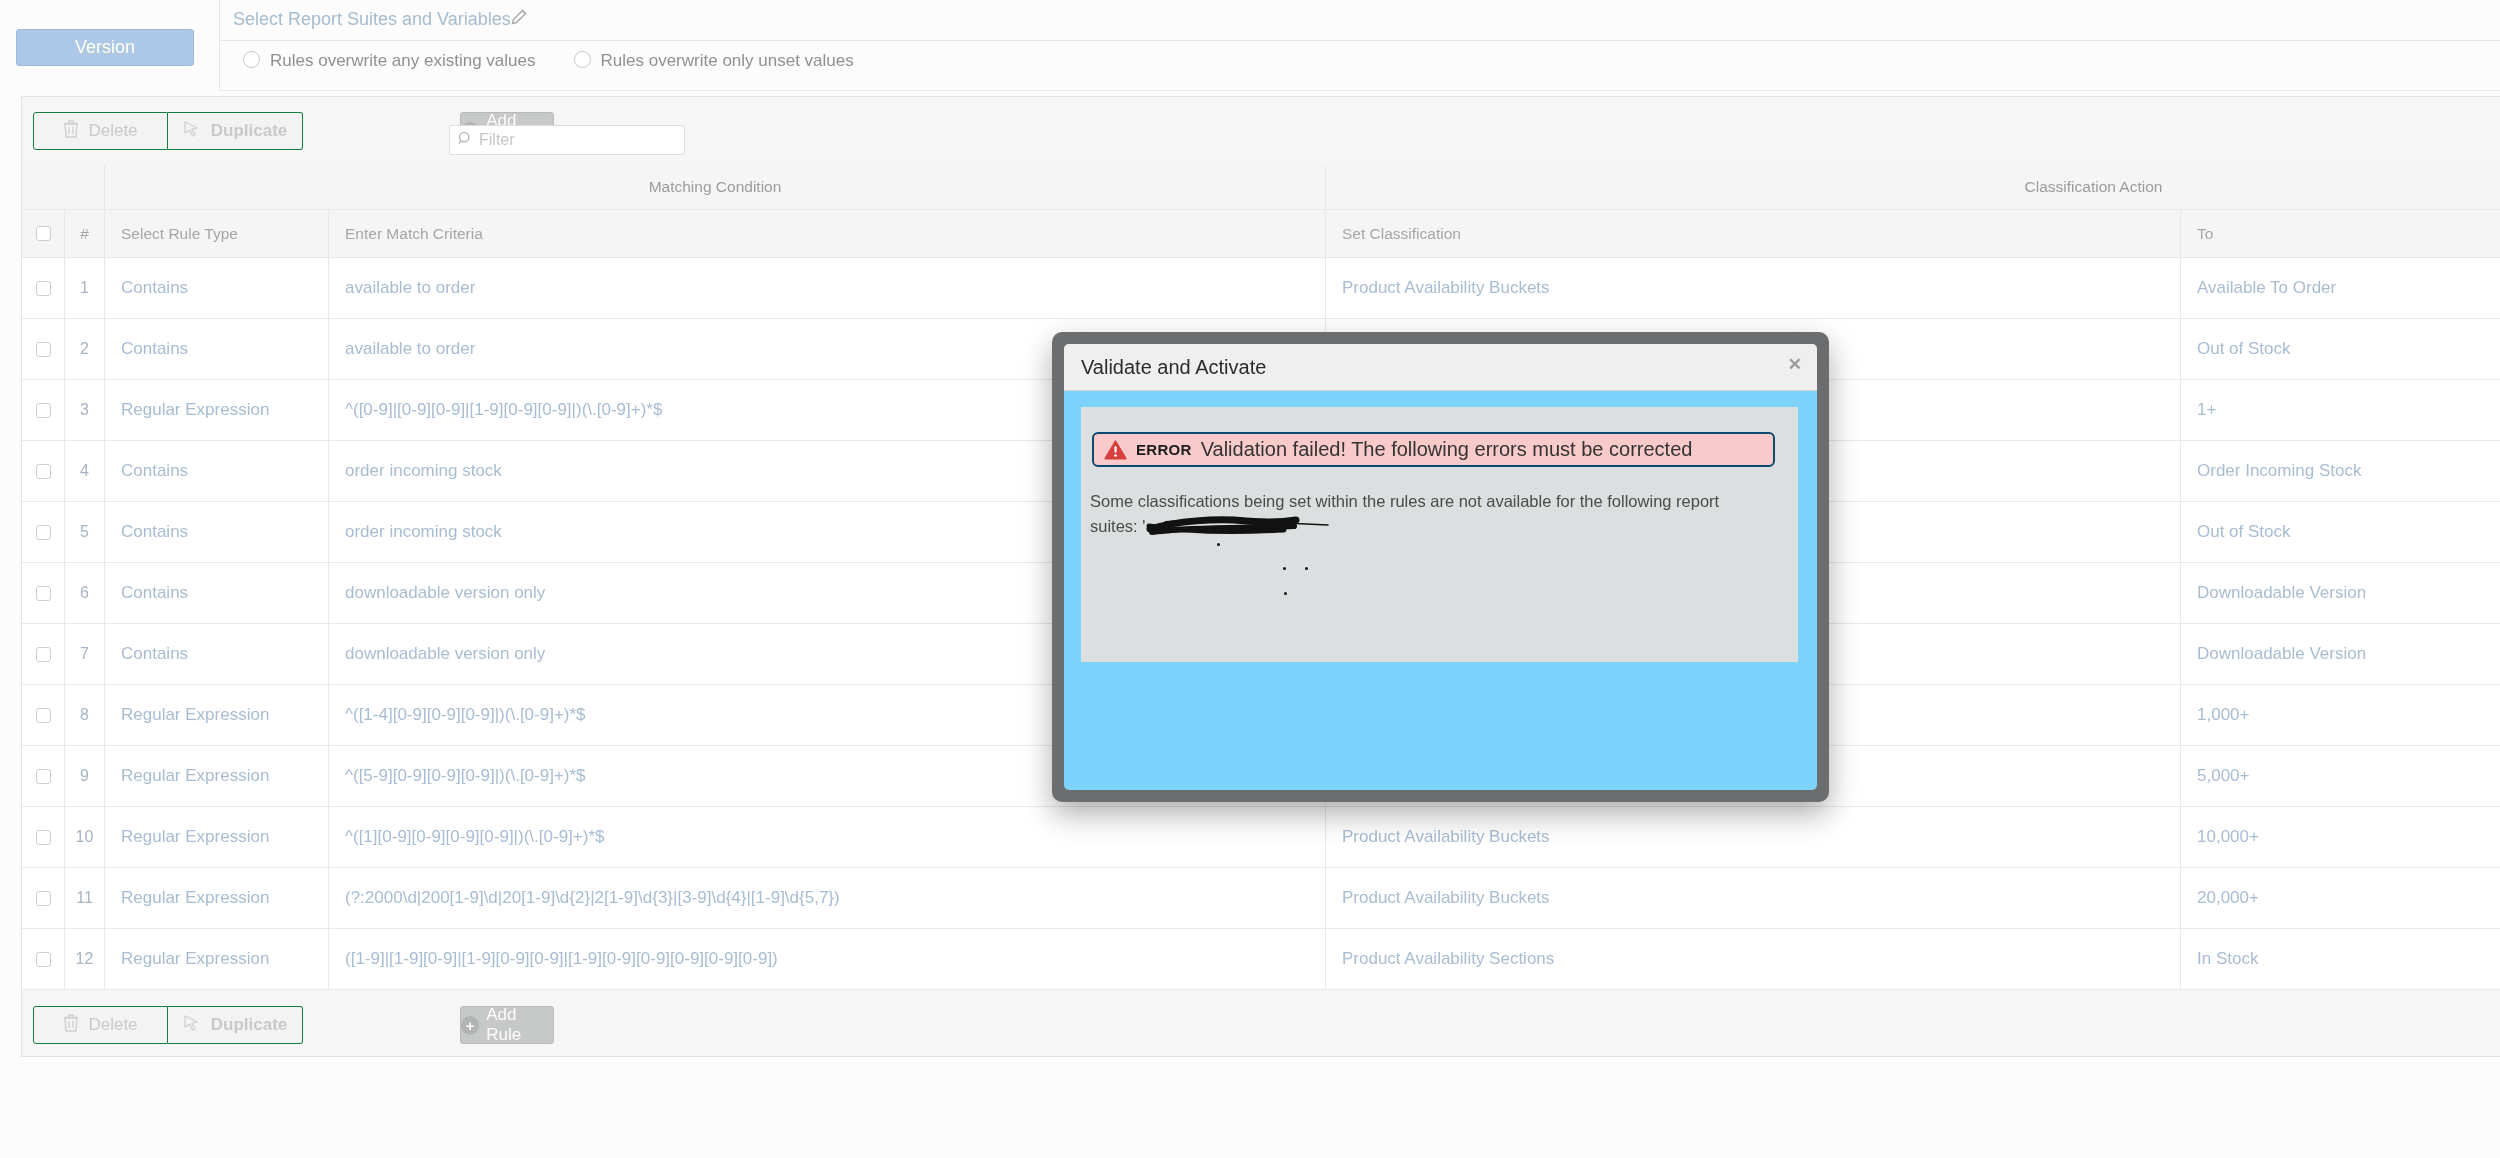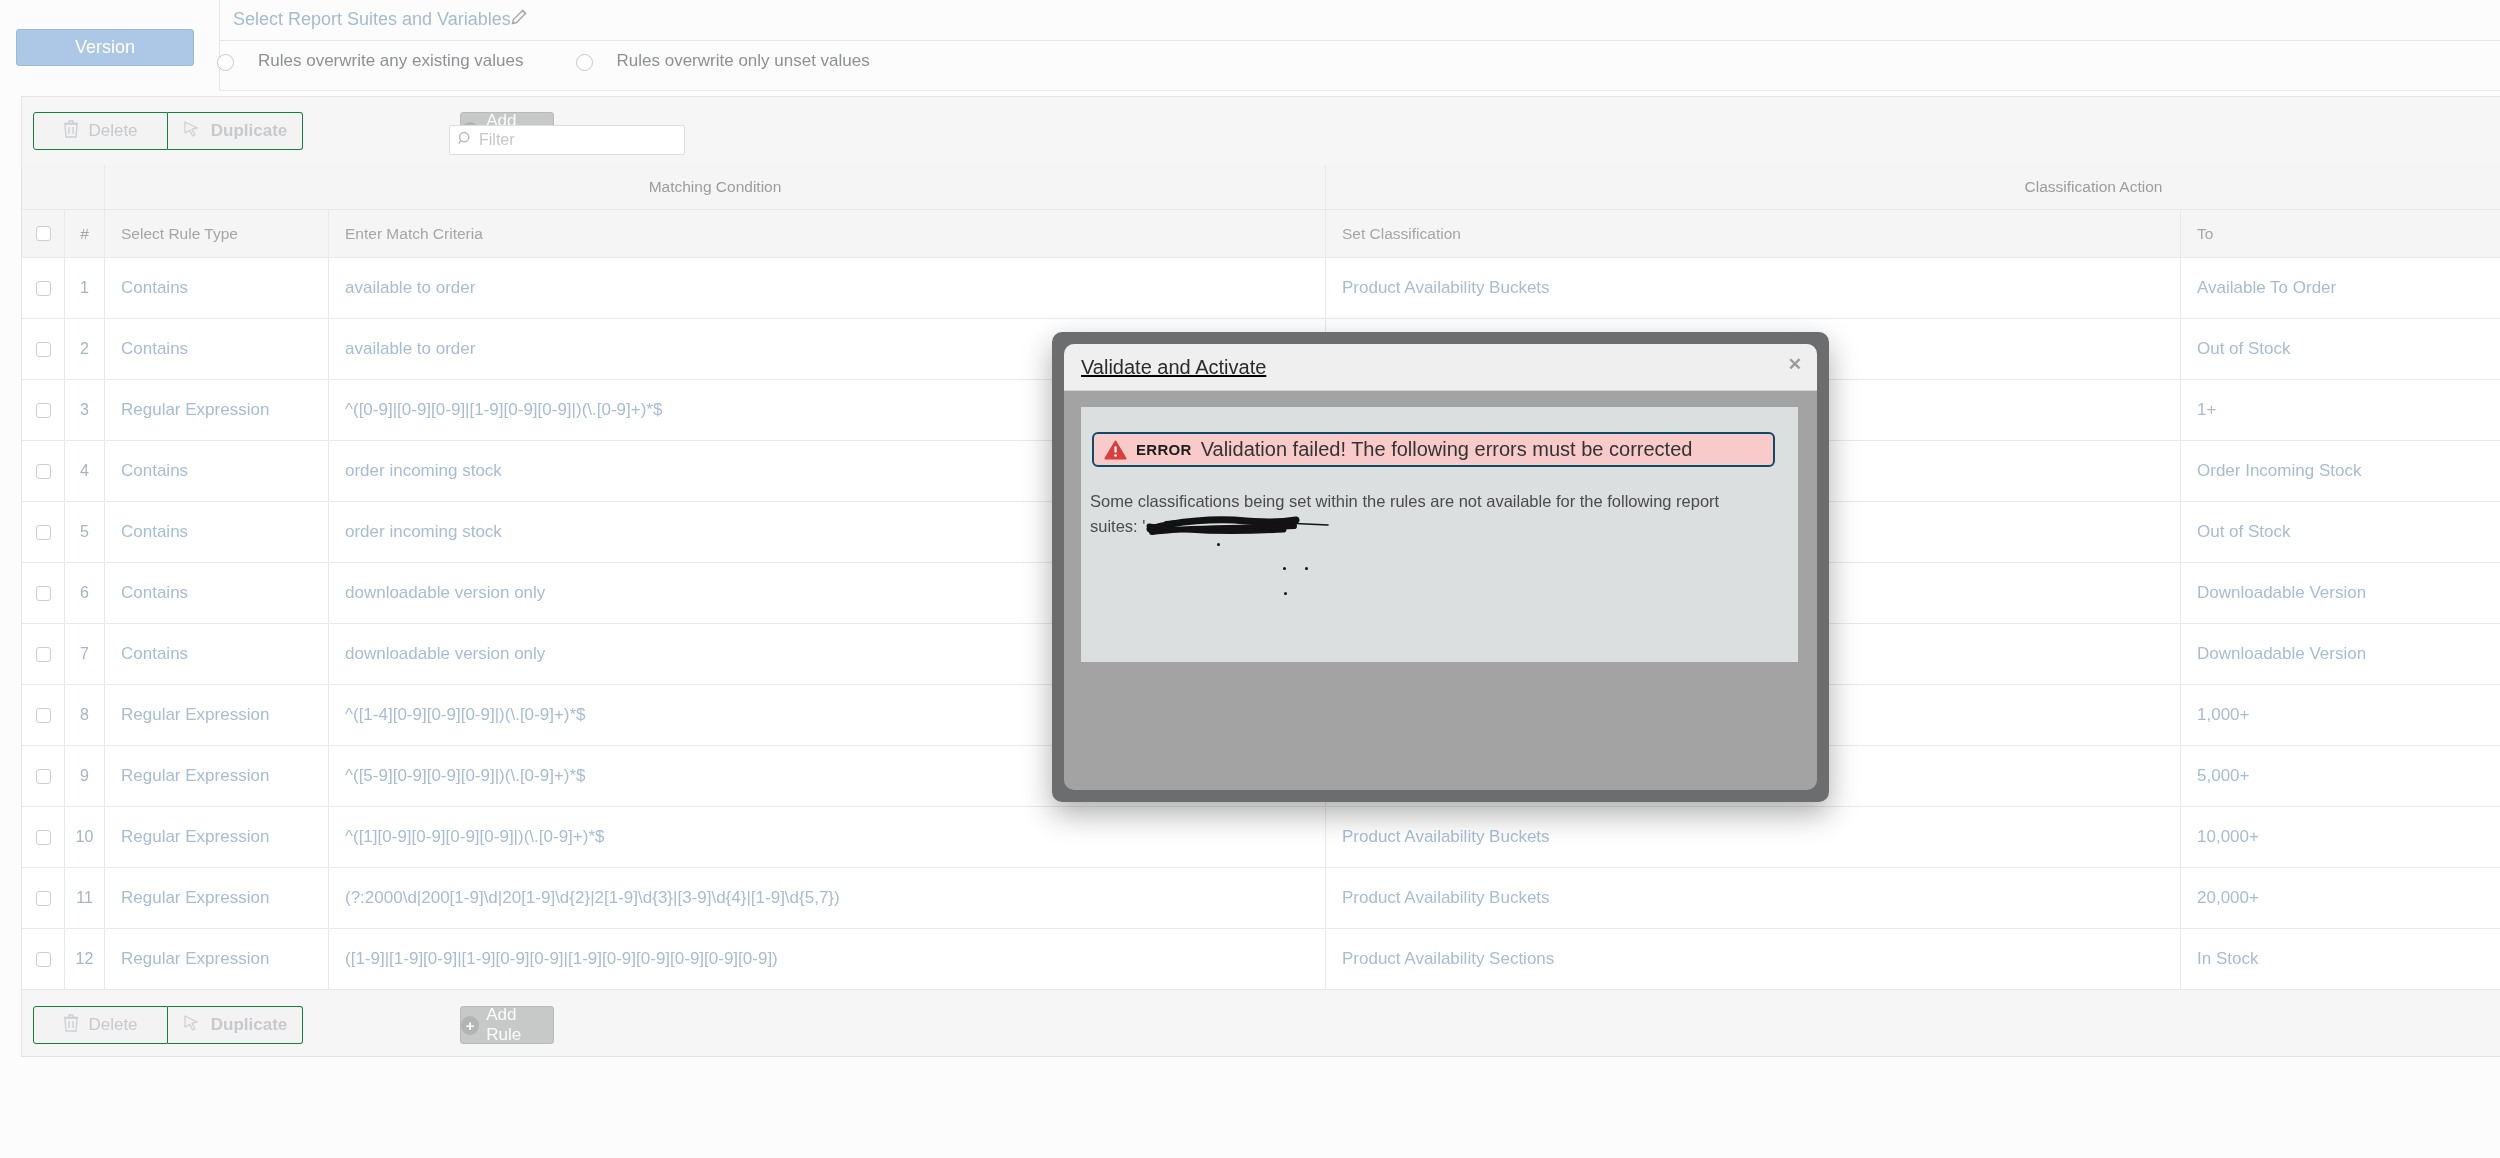--- a/index.html
+++ b/index.html
@@ -15,21 +15,21 @@
     position:absolute; left:16px; top:29px; width:178px; height:37px;
     background:#adc8e6; border:1px solid #9cb9da; border-radius:3px;
     color:#ffffff; font-size:18px; display:flex; align-items:center; justify-content:center;
     text-shadow:0 1px 0 rgba(190,205,120,.35); cursor:pointer;
   }
   .v-divider { position:absolute; left:219px; top:0; width:1px; height:91px; background:#e4e5e6; }
   .rs-label { position:absolute; left:233px; top:9px; font-size:18px; color:#a5bbce; cursor:pointer; }
   .pencil { position:absolute; left:511px; top:8px; width:17px; height:17px; cursor:pointer; }
   .hline-1 { position:absolute; left:220px; top:40px; width:2280px; height:1px; background:#e6e6e7; }
   .hline-2 { position:absolute; left:219px; top:90px; width:2281px; height:1px; background:#ebebec; }
-  .radio-row { position:absolute; left:217px; top:51px; display:flex; align-items:flex-end; gap:24px; }
+  .radio-row { position:absolute; left:243px; top:51px; display:flex; align-items:flex-start; gap:10px; }
   .radio { width:17px; height:17px; border:1px solid #c6c7c9; border-radius:50%; background:#fff; cursor:pointer; flex:0 0 auto; }
   .radio-label { font-size:17px; color:#8f9092; margin-right:28px; cursor:pointer; }
   
   .container {
     position:absolute; left:21px; top:96px; width:2841px; height:961px;
     background:#f6f6f7; border:1px solid #e2e3e4;
   }
   .toolbar { position:absolute; left:11px; height:38px; display:flex; }
   .toolbar.top { top:15px; }
   .toolbar.bottom { top:909px; }
@@ -81,21 +81,21 @@
   .head .c { font-size:15.5px; color:#a6a6a7; }
   .head .c-num { color:#a6a6a7; }
   .link { font-size:17px; color:#a8bcd2; cursor:pointer; }
   .cb { width:15px; height:15px; border:1px solid #cdced0; border-radius:3px; background:#fff; cursor:pointer; }
   
   .modal {
     position:absolute; left:1052px; top:332px; width:777px; height:470px;
     background:#6c6d6e; border-radius:10px; padding:12px;
     box-shadow:0 12px 30px rgba(0,0,0,.32); z-index:50;
   }
-  .modal-inner { position:relative; width:100%; height:100%; background:#a3a3a3; border-radius:10px; overflow:hidden;text-decoration:underline; }
+  .modal-inner { position:relative; width:100%; height:100%; background:#7dd3fc; border-radius:5px; overflow:hidden; }
   .modal-titlebar {
     height:47px; background:#efeff0; border-bottom:1px solid #d2d2d3;
     display:flex; align-items:center; padding-left:17px;
   }
   .modal-title { font-size:20px; color:#2c2c2c; }
   .modal-close {
     position:absolute; right:15px; top:12px; font-size:17px; font-weight:bold;
     color:#9b9b9c; cursor:pointer; line-height:1;
   }
   .modal-panel { position:absolute; left:17px; top:63px; width:717px; height:255px; background:#dbdfe0; }

